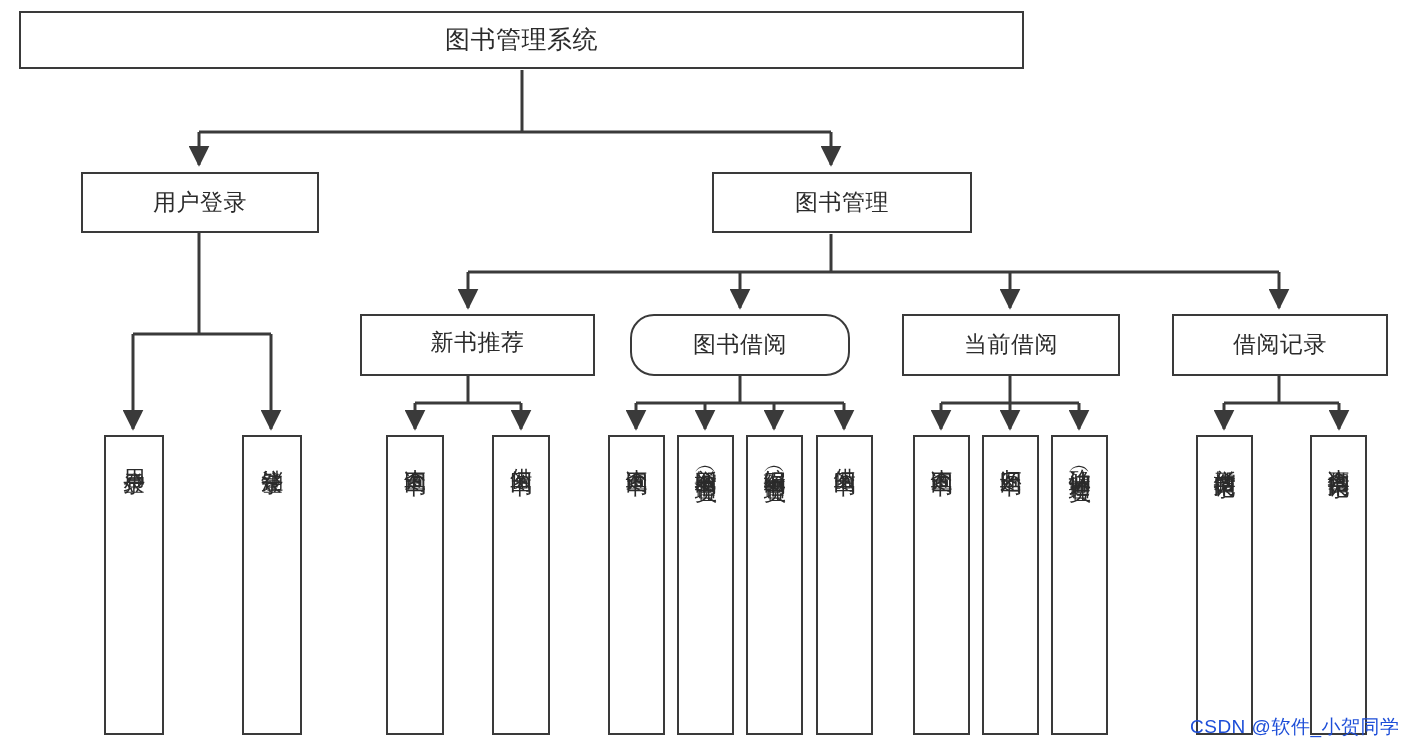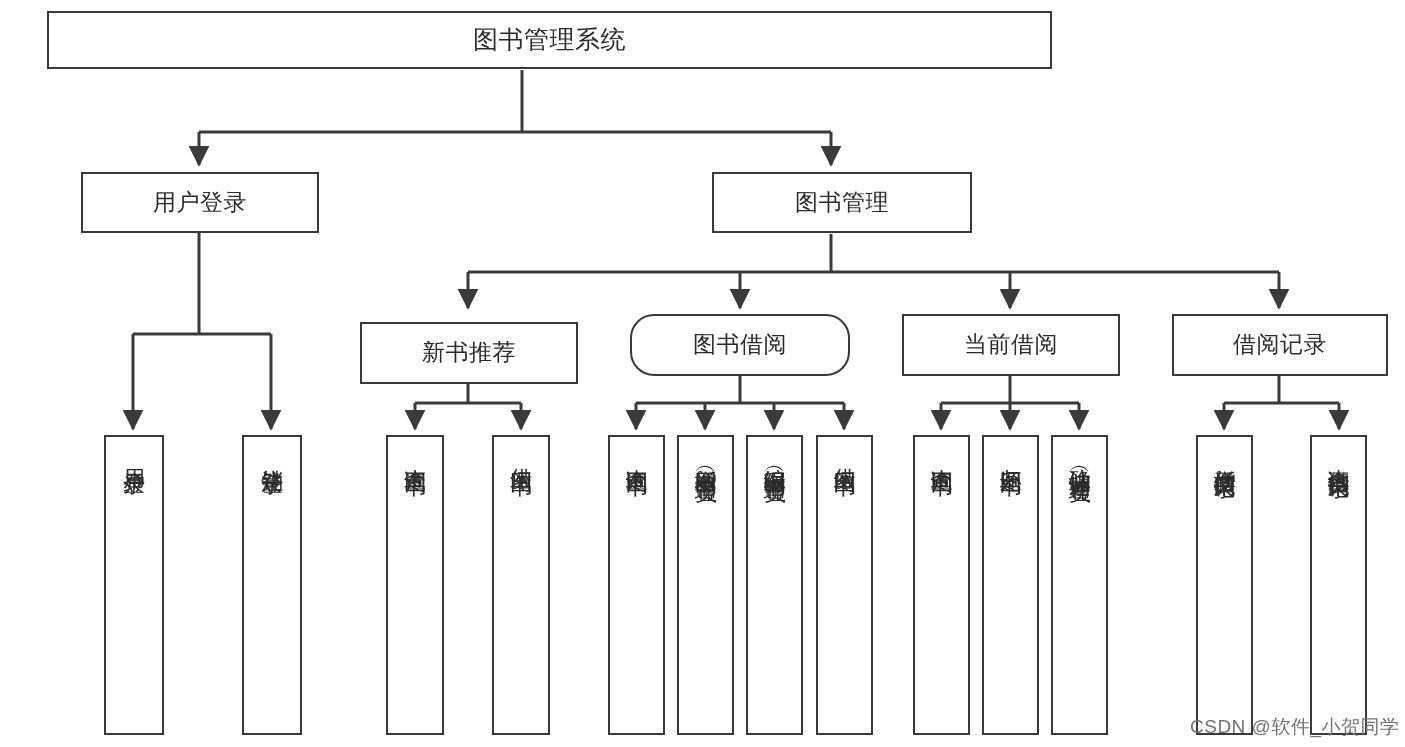--- a/index.html
+++ b/index.html
@@ -52,21 +52,21 @@
   .node.leaf .node-label {
     writing-mode: vertical-rl;
     text-orientation: upright;
     font-size: 22px;
     line-height: 1.30;
     letter-spacing: 2px;
     white-space: nowrap;
   }
   .watermark {
     position: absolute;
-    color: #737373;
+    color: #1d4ed8;
     font-size: 19px;
     white-space: nowrap;
     letter-spacing: 0.5px;
     pointer-events: none;
   }
 </style>
 </head>
 <body>
 
 <div id="diagram-root">
@@ -114,32 +114,32 @@
       <path d="M 1010 403 L 1010 429" marker-end="url(#arrow)"></path>
       <path d="M 1079 403 L 1079 429" marker-end="url(#arrow)"></path>
 
       <path d="M 1279 376 L 1279 403"></path>
       <path d="M 1224 403 L 1339 403"></path>
       <path d="M 1224 403 L 1224 429" marker-end="url(#arrow)"></path>
       <path d="M 1339 403 L 1339 429" marker-end="url(#arrow)"></path>
     </g>
   </svg>
 
-  <div class="node level-0" style="left:19px; top:11px; width:1005px; height:58px;margin-left:28px;">
+  <div class="node level-0" style="left:19px; top:11px; width:1005px; height:58px;">
     <span class="node-label">图书管理系统</span>
   </div>
 
   <div class="node level-1" style="left:81px; top:172px; width:238px; height:61px;">
     <span class="node-label">用户登录</span>
   </div>
   <div class="node level-1" style="left:712px; top:172px; width:260px; height:61px;">
     <span class="node-label">图书管理</span>
   </div>
 
-  <div class="node level-2" style="left:360px; top:322px; width:218px; height:62px;">
+  <div class="node level-2" style="left:360px; top:314px; width:235px; height:62px;font-family:Liberation Mono, monospace;">
     <span class="node-label">新书推荐</span>
   </div>
   <div class="node level-2" style="left:630px; top:314px; width:220px; height:62px;border-radius:24px;">
     <span class="node-label">图书借阅</span>
   </div>
   <div class="node level-2" style="left:1172px; top:314px; width:216px; height:62px;">
     <span class="node-label">借阅记录</span>
   </div>
   <div class="node level-2" style="left:902px; top:314px; width:218px; height:62px;">
     <span class="node-label">当前借阅</span>

